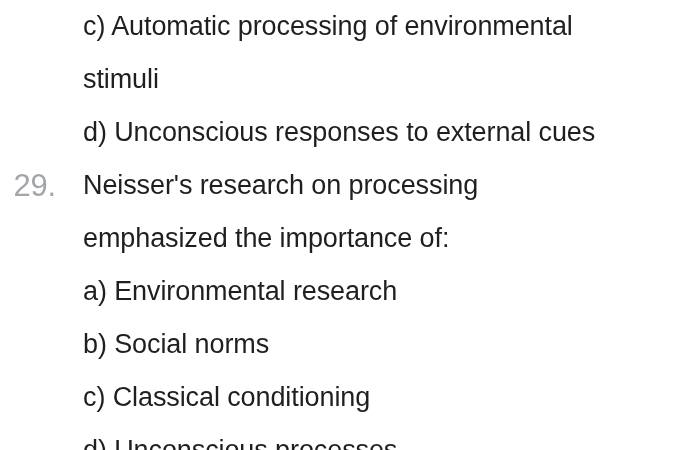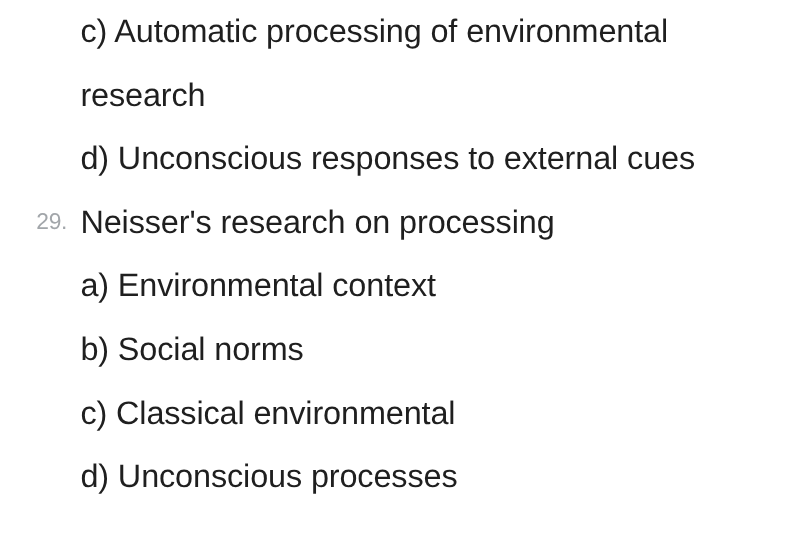--- a/index.html
+++ b/index.html
@@ -25,30 +25,31 @@
   }
 
   .text-line {
     position: relative;
     height: 53px;
     line-height: 53px;
     white-space: nowrap;
     font-size: 27px;
     letter-spacing: -0.1px;
     color: #1f1f1f;
+    padding-left: 16px;
   }
 
   
   .line-number {
     position: absolute;
     left: 0;
     top: 0;
     width: 56px;
     text-align: right;
-    font-size: 19px;
+    font-size: 31px;
     line-height: 53px;
     color: #a2a6aa;
     letter-spacing: -0.2px;
   }
 
   .line-text {
     display: block;
     margin-left: 67px;
   }
 
@@ -63,47 +64,51 @@
 
 <div class="quiz-sheet">
 
   <div class="text-line first-row">
     <span class="line-number"></span>
     <span class="line-text">c) Automatic processing of environmental</span>
   </div>
 
   <div class="text-line">
     <span class="line-number"></span>
-    <span class="line-text">research</span>
+    <span class="line-text">stimuli</span>
   </div>
 
   <div class="text-line">
     <span class="line-number"></span>
     <span class="line-text">d) Unconscious responses to external cues</span>
   </div>
 
   <div class="text-line">
     <span class="line-number">29.</span>
     <span class="line-text">Neisser's research on processing</span>
   </div>
 
+  <div class="text-line">
+    <span class="line-number"></span>
+    <span class="line-text">emphasized the importance of:</span>
+  </div>
 
   <div class="text-line">
     <span class="line-number"></span>
-    <span class="line-text">a) Environmental context</span>
+    <span class="line-text">a) Environmental research</span>
   </div>
 
   <div class="text-line">
     <span class="line-number"></span>
     <span class="line-text">b) Social norms</span>
   </div>
 
   <div class="text-line">
     <span class="line-number"></span>
-    <span class="line-text">c) Classical environmental</span>
+    <span class="line-text">c) Classical conditioning</span>
   </div>
 
   <div class="text-line">
     <span class="line-number"></span>
     <span class="line-text">d) Unconscious processes</span>
   </div>
 
 </div>
 
 </body></html>

